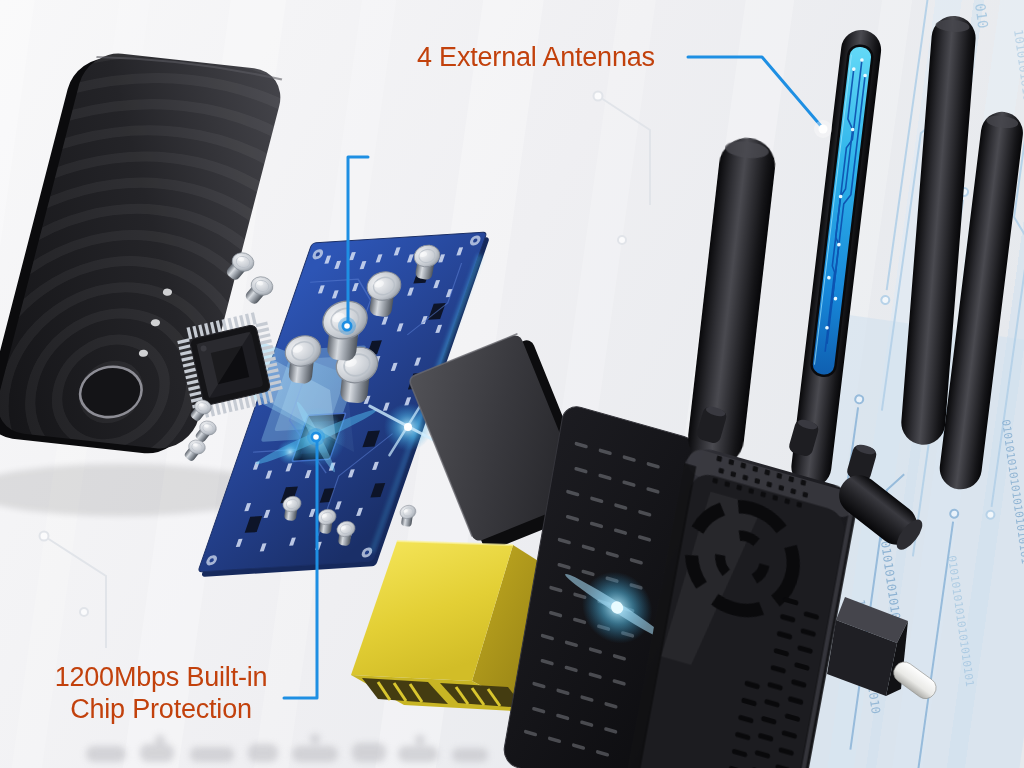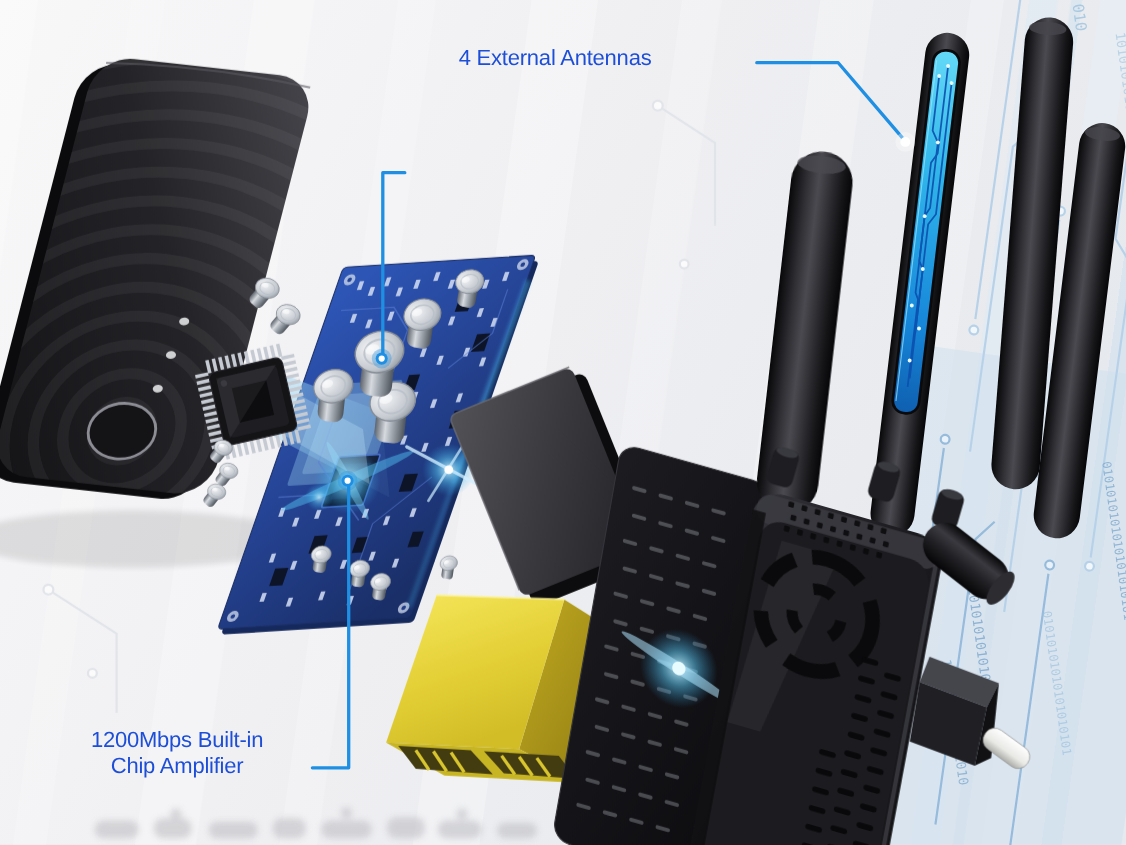--- a/index.html
+++ b/index.html
@@ -1,19 +1,19 @@
 <!DOCTYPE html>
 <html><head>
 <meta charset="utf-8">
 <style>
   html,body{margin:0;padding:0;background:#dfe1e4;}
   .stage{position:relative;width:1024px;height:768px;overflow:hidden;
          font-family:"Liberation Sans",sans-serif;background:#f1f1f3;}
   .stage svg{position:absolute;left:0;top:0;}
-  .lbl{position:absolute;font-size:20px;line-height:1.2;color:#1d4ed8;
+  .lbl{position:absolute;font-size:27px;line-height:1.2;color:#c2410c;
        letter-spacing:-0.2px;white-space:nowrap;}
   #lblAmp{white-space:normal;width:266px;text-align:center;}
 </style>
 </head>
 <body>
 
 <div class="stage">
 <svg width="1024" height="768" viewBox="0 0 1024 768">
 <defs>
   <linearGradient id="gBg" x1="0" y1="0" x2="1" y2="0.4">
@@ -504,15 +504,15 @@
 <g>
   <circle cx="316" cy="437" r="9" fill="#1e8fe3" opacity="0.35"></circle>
   <circle cx="316" cy="437" r="5.5" fill="#1e8fe3"></circle>
         <circle cx="316" cy="437" r="2.8" fill="#ffffff"></circle>
 </g>
 </svg>
 
 <div class="lbl" id="lblAnt" style="left:417px;top:41px">4 External Antennas</div>
 <div class="lbl" id="lblAmp" style="left:28px;top:661px">
   <div>1200Mbps Built-in</div>
-  <div>Chip Amplifier</div>
+  <div>Chip Protection</div>
 </div>
 </div>
 
 </body></html>

